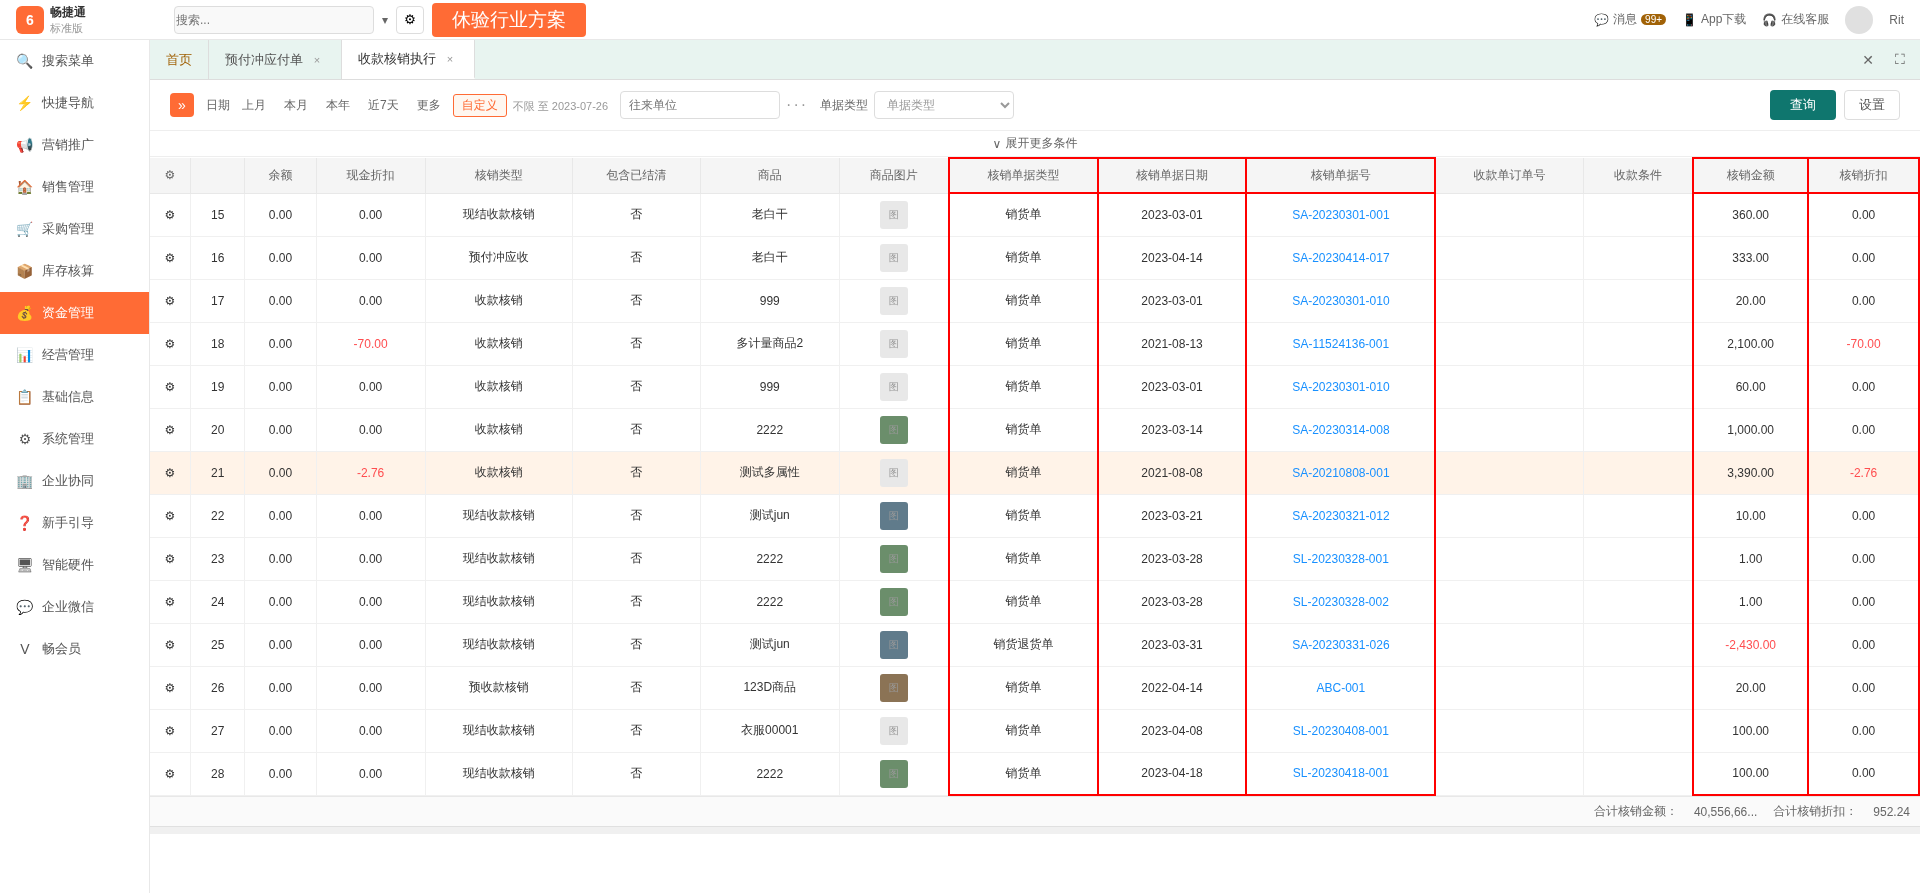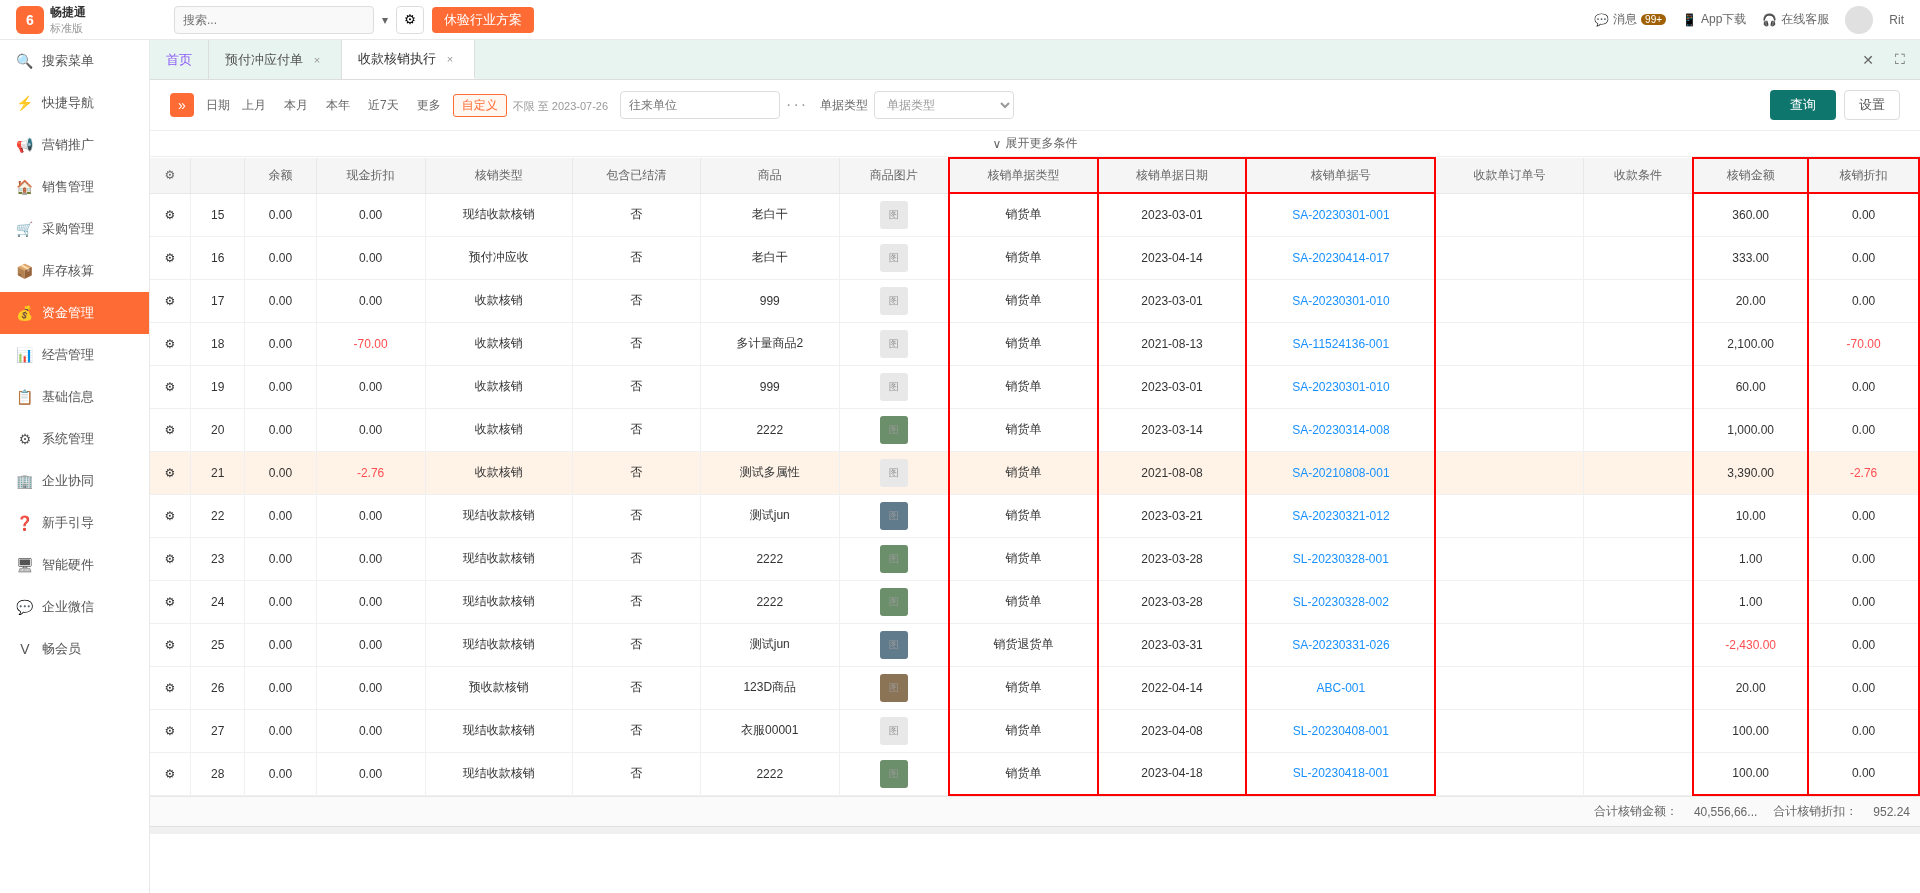--- a/index.html
+++ b/index.html
@@ -37,21 +37,21 @@
       color: white;
       font-size: 14px;
       font-weight: bold;
     }
     .header-search-bar {
       width: 200px;
       height: 28px;
       border: 1px solid #ddd;
       border-radius: 4px;
       background: #f9f9f9;
-      padding: 0 8px;
+      padding: 0 1px;
       font-size: 12px;
       color: #999;
     }
     .header-dropdown-btn {
       background: none;
       border: none;
       cursor: pointer;
       color: #666;
       font-size: 12px;
     }
@@ -64,22 +64,22 @@
       cursor: pointer;
       display: flex;
       align-items: center;
       justify-content: center;
     }
     .industry-btn {
       background: #ff6b35;
       color: white;
       border: none;
       border-radius: 4px;
-      padding: 4px 12px;
-      font-size: 13px;
+      padding: 4px 20px;
+      font-size: 19px;
       cursor: pointer;
     }
     .top-header-right {
       display: flex;
       align-items: center;
       gap: 16px;
     }
     .notification-item {
       display: flex;
       align-items: center;
@@ -166,21 +166,21 @@
       padding: 0 16px;
       gap: 6px;
       cursor: pointer;
       font-size: 13px;
       color: #555;
       border-right: 1px solid #ddd;
       white-space: nowrap;
     }
     .tab-item.home {
       background: #e8f4f0;
-      color: #8b5cf6;
+      color: #a16207;
     }
     .tab-item.active {
       background: white;
       color: #333;
       border-bottom: 2px solid white;
     }
     .tab-close {
       width: 16px;
       height: 16px;
       display: flex;

